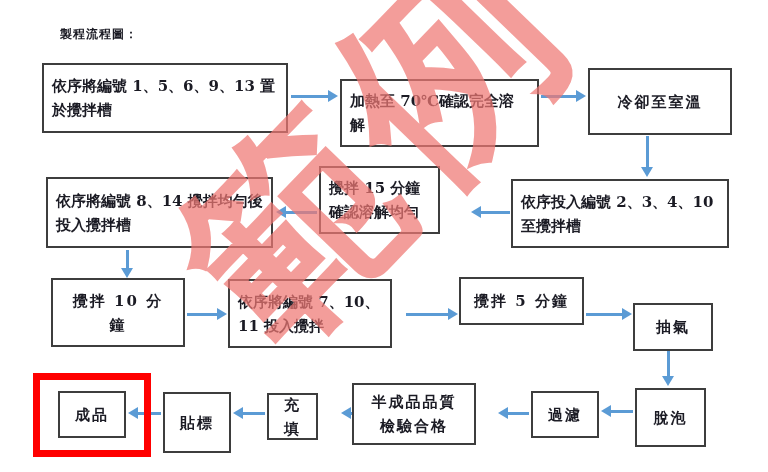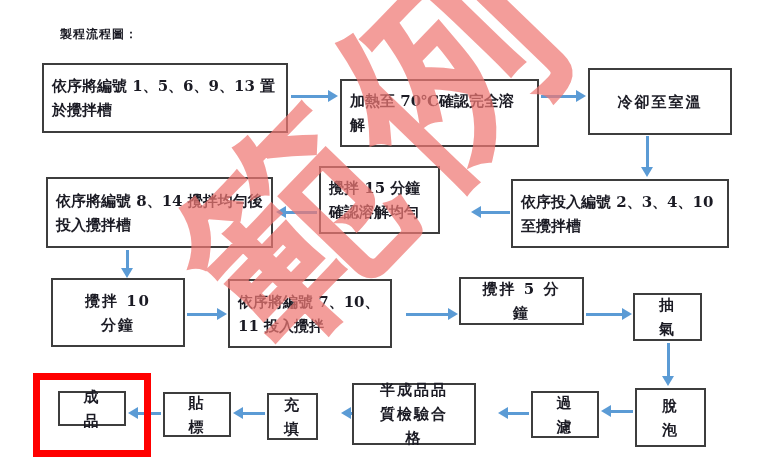--- a/index.html
+++ b/index.html
@@ -17,21 +17,21 @@
   .box{
     position:absolute;box-sizing:border-box;
     border:2px solid var(--c-box_border,#3d3d3d);
     background:#fff;
     display:flex;align-items:center;
     padding:0 8px;
     font-size:15px;line-height:1.6;font-weight:700;
     font-family:"DejaVu Serif","Liberation Serif",serif;
     z-index:2;
   }
-  .box.c{justify-content:center;text-align:center;letter-spacing:2px;padding:3px 20px;}
+  .box.c{justify-content:center;text-align:center;letter-spacing:2px;padding:3px 12px;}
   
   .ah{position:absolute;height:3px;background:var(--c-arrow,#5B9BD5);z-index:1;}
   .ah.r::after{
     content:"";position:absolute;right:-10px;top:-5px;width:0;height:0;
     border-left:10px solid var(--c-arrow,#5B9BD5);
     border-top:6.5px solid transparent;border-bottom:6.5px solid transparent;
   }
   .ah.l::before{
     content:"";position:absolute;left:-10px;top:-5px;width:0;height:0;
     border-right:10px solid var(--c-arrow,#5B9BD5);
@@ -98,44 +98,44 @@
   </div>
   <div class="ah r" style="left:187px;top:313px;width:30px"></div>
   <div class="box" style="left:228px;top:279px;width:164px;height:69px">
     <span>依序將編號 7、10、11 投入攪拌</span>
   </div>
   <div class="ah r" style="left:406px;top:313px;width:42px"></div>
   <div class="box c" style="left:459px;top:277px;width:125px;height:48px">
     <span>攪拌 5 分鐘</span>
   </div>
   <div class="ah r" style="left:586px;top:313px;width:36px"></div>
-  <div class="box c" style="left:633px;top:293px;width:69px;height:48px">
+  <div class="box c" style="left:633px;top:303px;width:80px;height:48px">
     <span>抽氣</span>
   </div>
   <div class="av d" style="left:667px;top:343px;height:33px"></div>
 
   <div class="box c" style="left:635px;top:388px;width:71px;height:59px">
     <span>脫泡</span>
   </div>
   <div class="ah l" style="left:611px;top:410px;width:22px"></div>
   <div class="box c" style="left:531px;top:391px;width:68px;height:47px">
     <span>過濾</span>
   </div>
   <div class="ah l" style="left:508px;top:412px;width:21px"></div>
   <div class="box c" style="left:352px;top:383px;width:124px;height:62px">
     <span>半成品品質檢驗合格</span>
   </div>
   <div class="ah l" style="left:351px;top:412px;width:19px"></div>
   <div class="box c" style="left:267px;top:393px;width:51px;height:47px">
     <span>充填</span>
   </div>
   <div class="ah l" style="left:243px;top:412px;width:22px"></div>
-  <div class="box c" style="left:163px;top:392px;width:68px;height:45px">
+  <div class="box c" style="left:163px;top:392px;width:68px;height:61px">
     <span>貼標</span>
   </div>
   <div class="ah l" style="left:138px;top:412px;width:23px"></div>
-  <div class="box c" style="left:58px;top:391px;width:68px;height:35px">
+  <div class="box c" style="left:58px;top:391px;width:68px;height:47px">
     <span>成品</span>
   </div>
 
   <div class="highlight-frame"></div>
 
 </div>
 
 </body></html>

